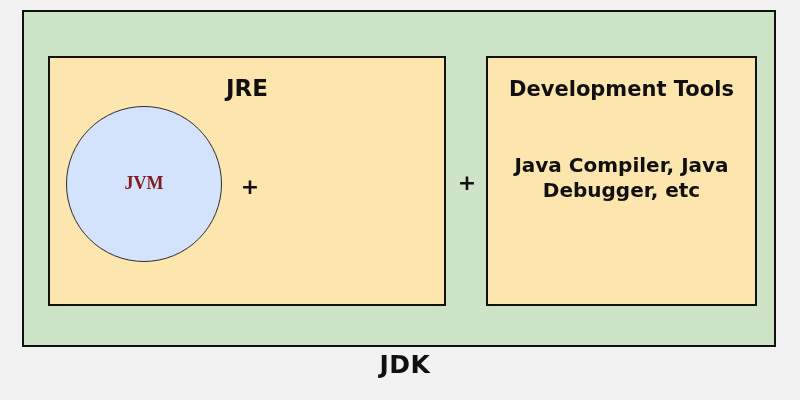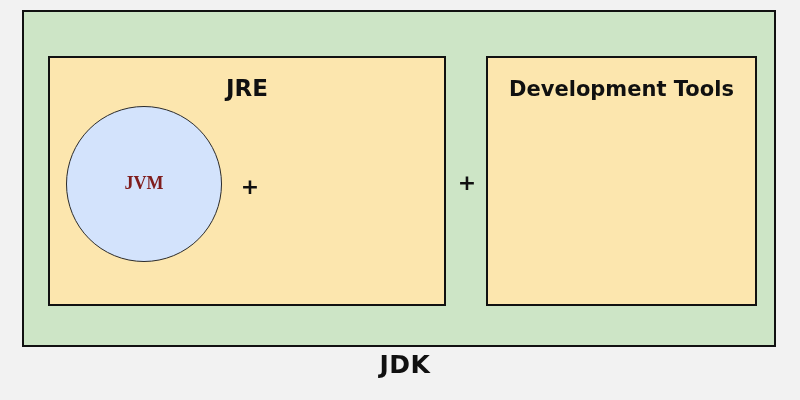--- a/index.html
+++ b/index.html
@@ -180,20 +180,24 @@
 
 
     </div>
 
     <div class="plus plus-panels">+</div>
 
     <div class="panel panel-devtools">
 
       <div class="panel-title">Development Tools</div>
 
+      <div class="panel-body">
+        <span>Java Compiler, Java</span><br>
+        <span>Debugger, etc</span>
+      </div>
 
     </div>
 
     <div class="jdk-label">JDK</div>
 
   </div>
 
 </div>
 
 </body></html>

